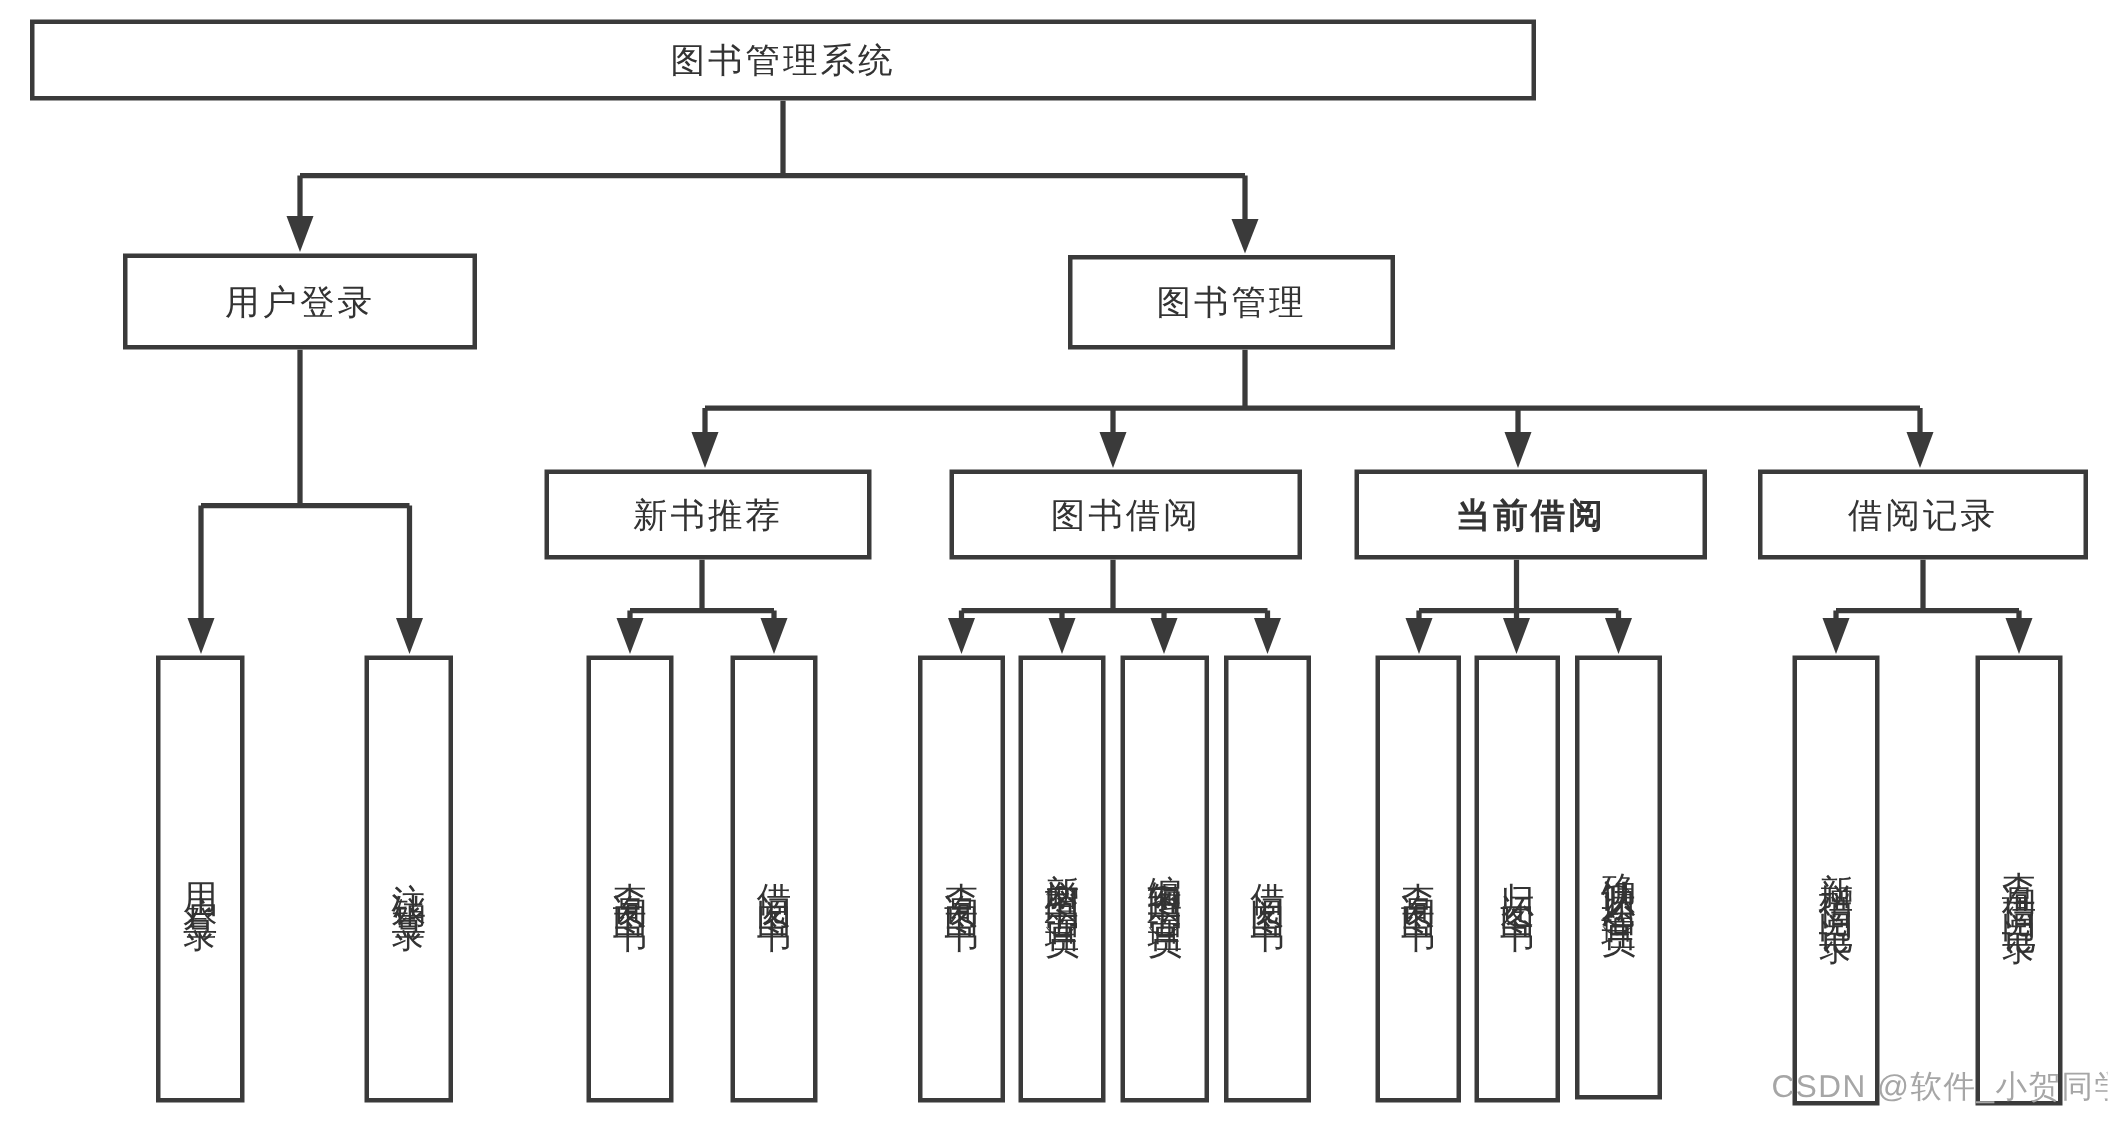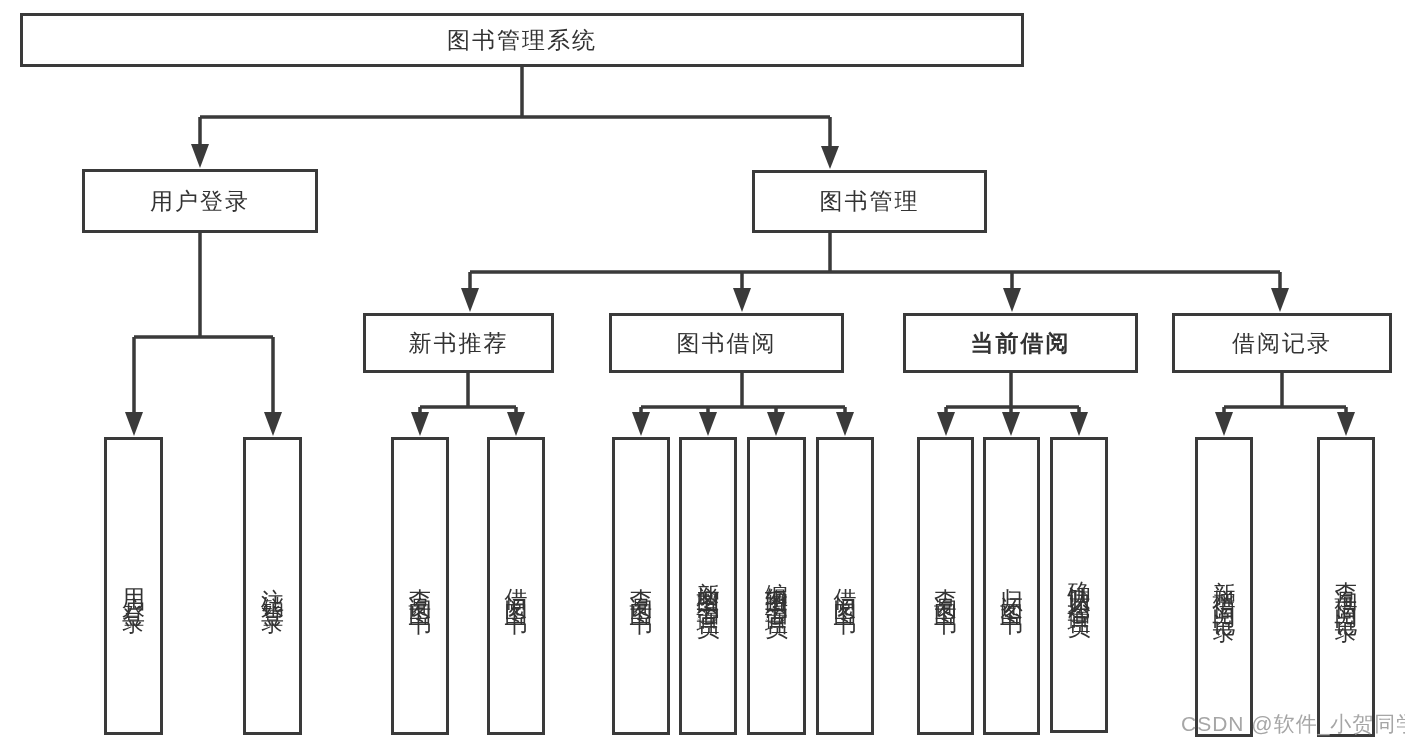--- a/index.html
+++ b/index.html
@@ -77,24 +77,24 @@
     <g>
       <path d="M1282,373 V407 M1224,407 H1346 M1224,407 V414 M1346,407 V414"></path>
       <polygon points="1215,412 1233,412 1224,436" fill="#3a3a3a" stroke="none"></polygon>
       <polygon points="1337,412 1355,412 1346,436" fill="#3a3a3a" stroke="none"></polygon>
     </g>
   </svg>
 
   <div class="node" style="left:20px;top:13px;width:1004px;height:54px;">图书管理系统</div>
 
   <div class="node" style="left:82px;top:169px;width:236px;height:64px;">用户登录</div>
-  <div class="node" style="left:712px;top:170px;width:235px;height:63px;margin-left:40px;">图书管理</div>
+  <div class="node" style="left:712px;top:170px;width:218px;height:63px;">图书管理</div>
 
-  <div class="node" style="left:363px;top:313px;width:191px;height:60px;">新书推荐</div>
-  <div class="node" style="left:609px;top:313px;width:235px;height:60px;">图书借阅</div>
+  <div class="node" style="left:363px;top:313px;width:218px;height:60px;">新书推荐</div>
+  <div class="node" style="left:633px;top:313px;width:235px;height:60px;">图书借阅</div>
   <div class="node" style="left:903px;top:313px;width:235px;height:60px;font-weight:bold;">当前借阅</div>
   <div class="node" style="left:1172px;top:313px;width:220px;height:60px;">借阅记录</div>
 
   <div class="node node-v" style="left:104px;top:437px;width:59px;height:298px;">
     <span class="vtext">用户登录</span>
   </div>
   <div class="node node-v" style="left:243px;top:437px;width:59px;height:298px;">
     <span class="vtext">注销登录</span>
   </div>
 

